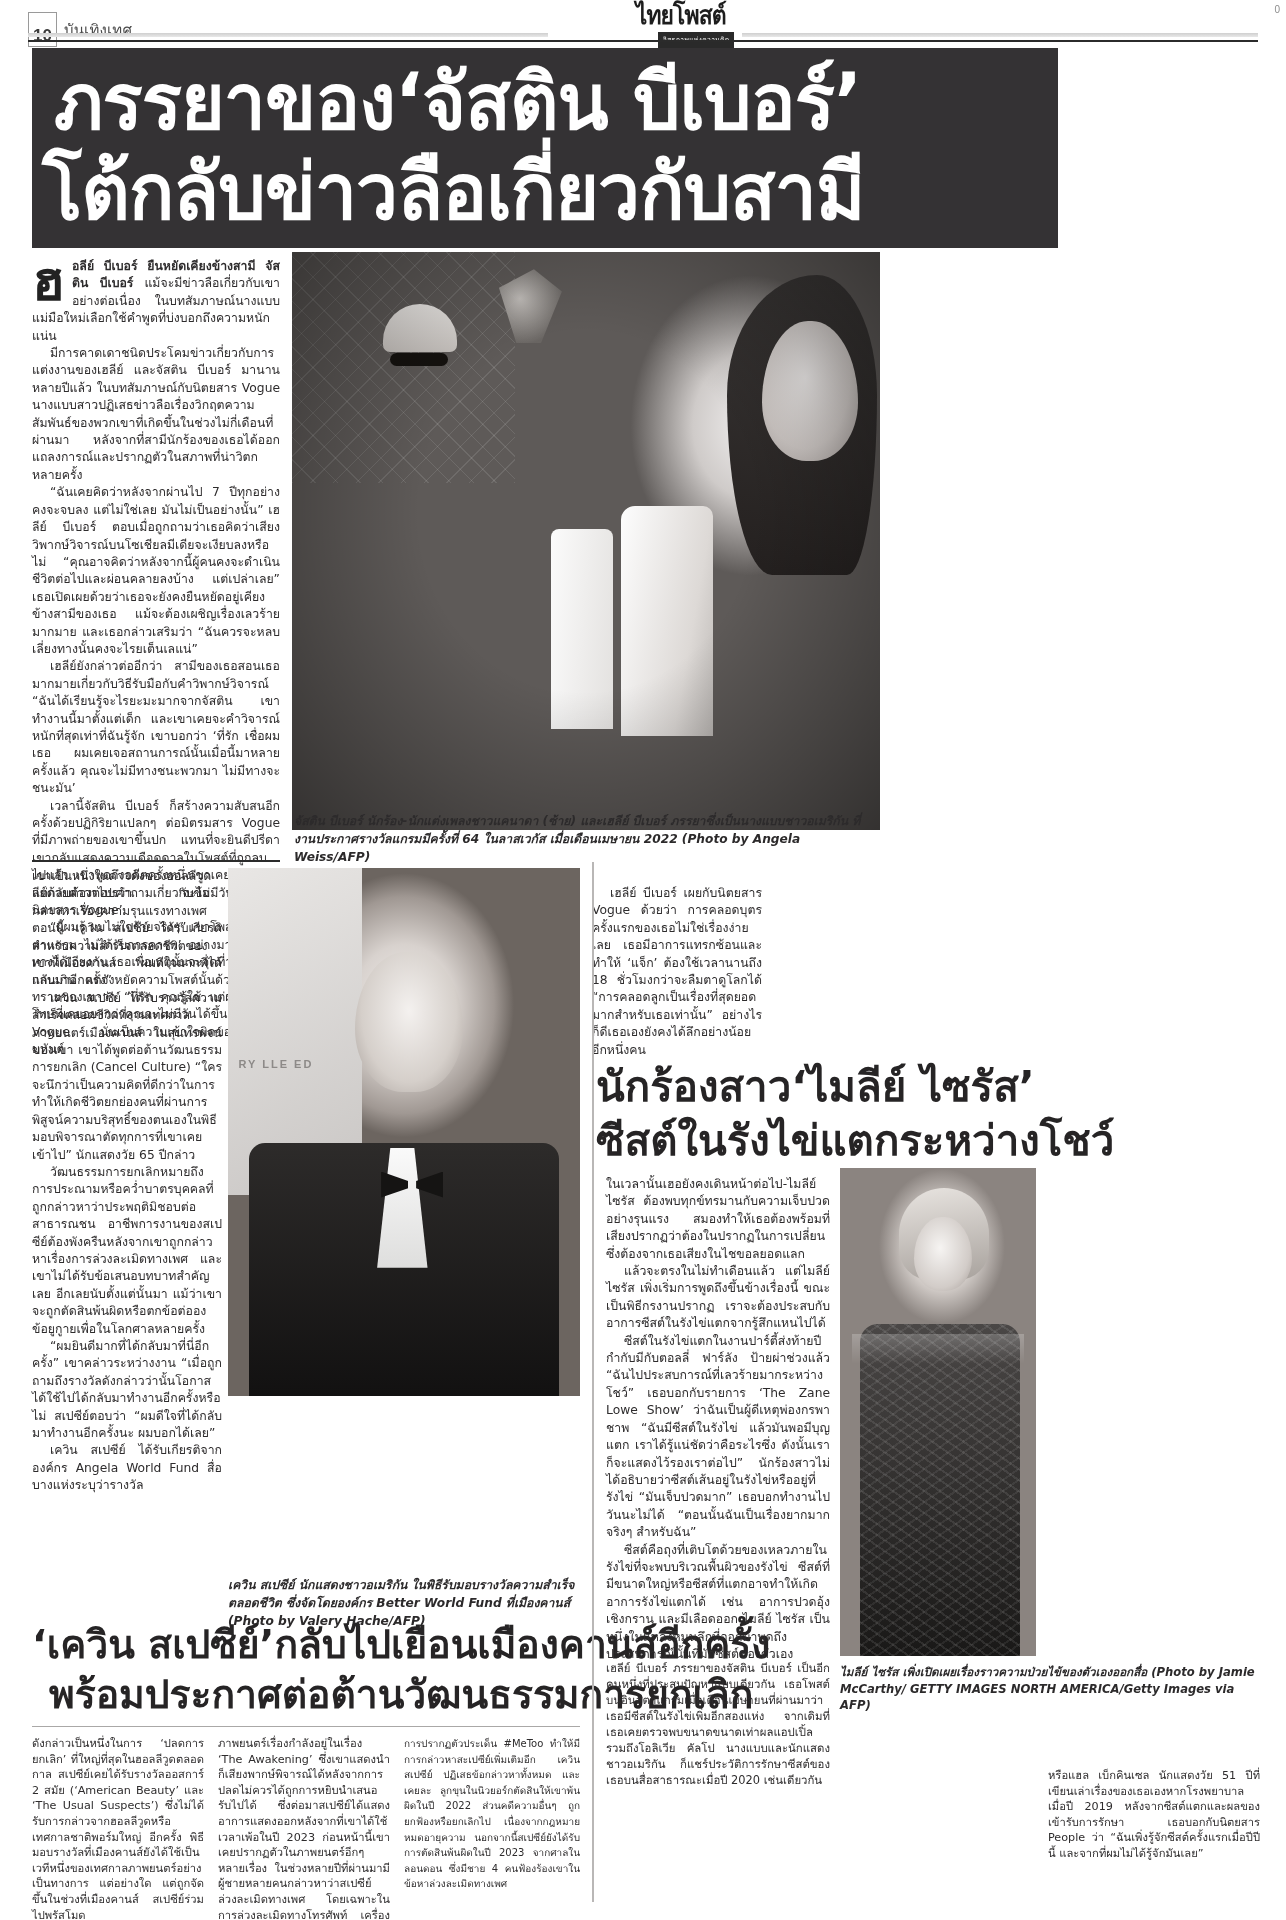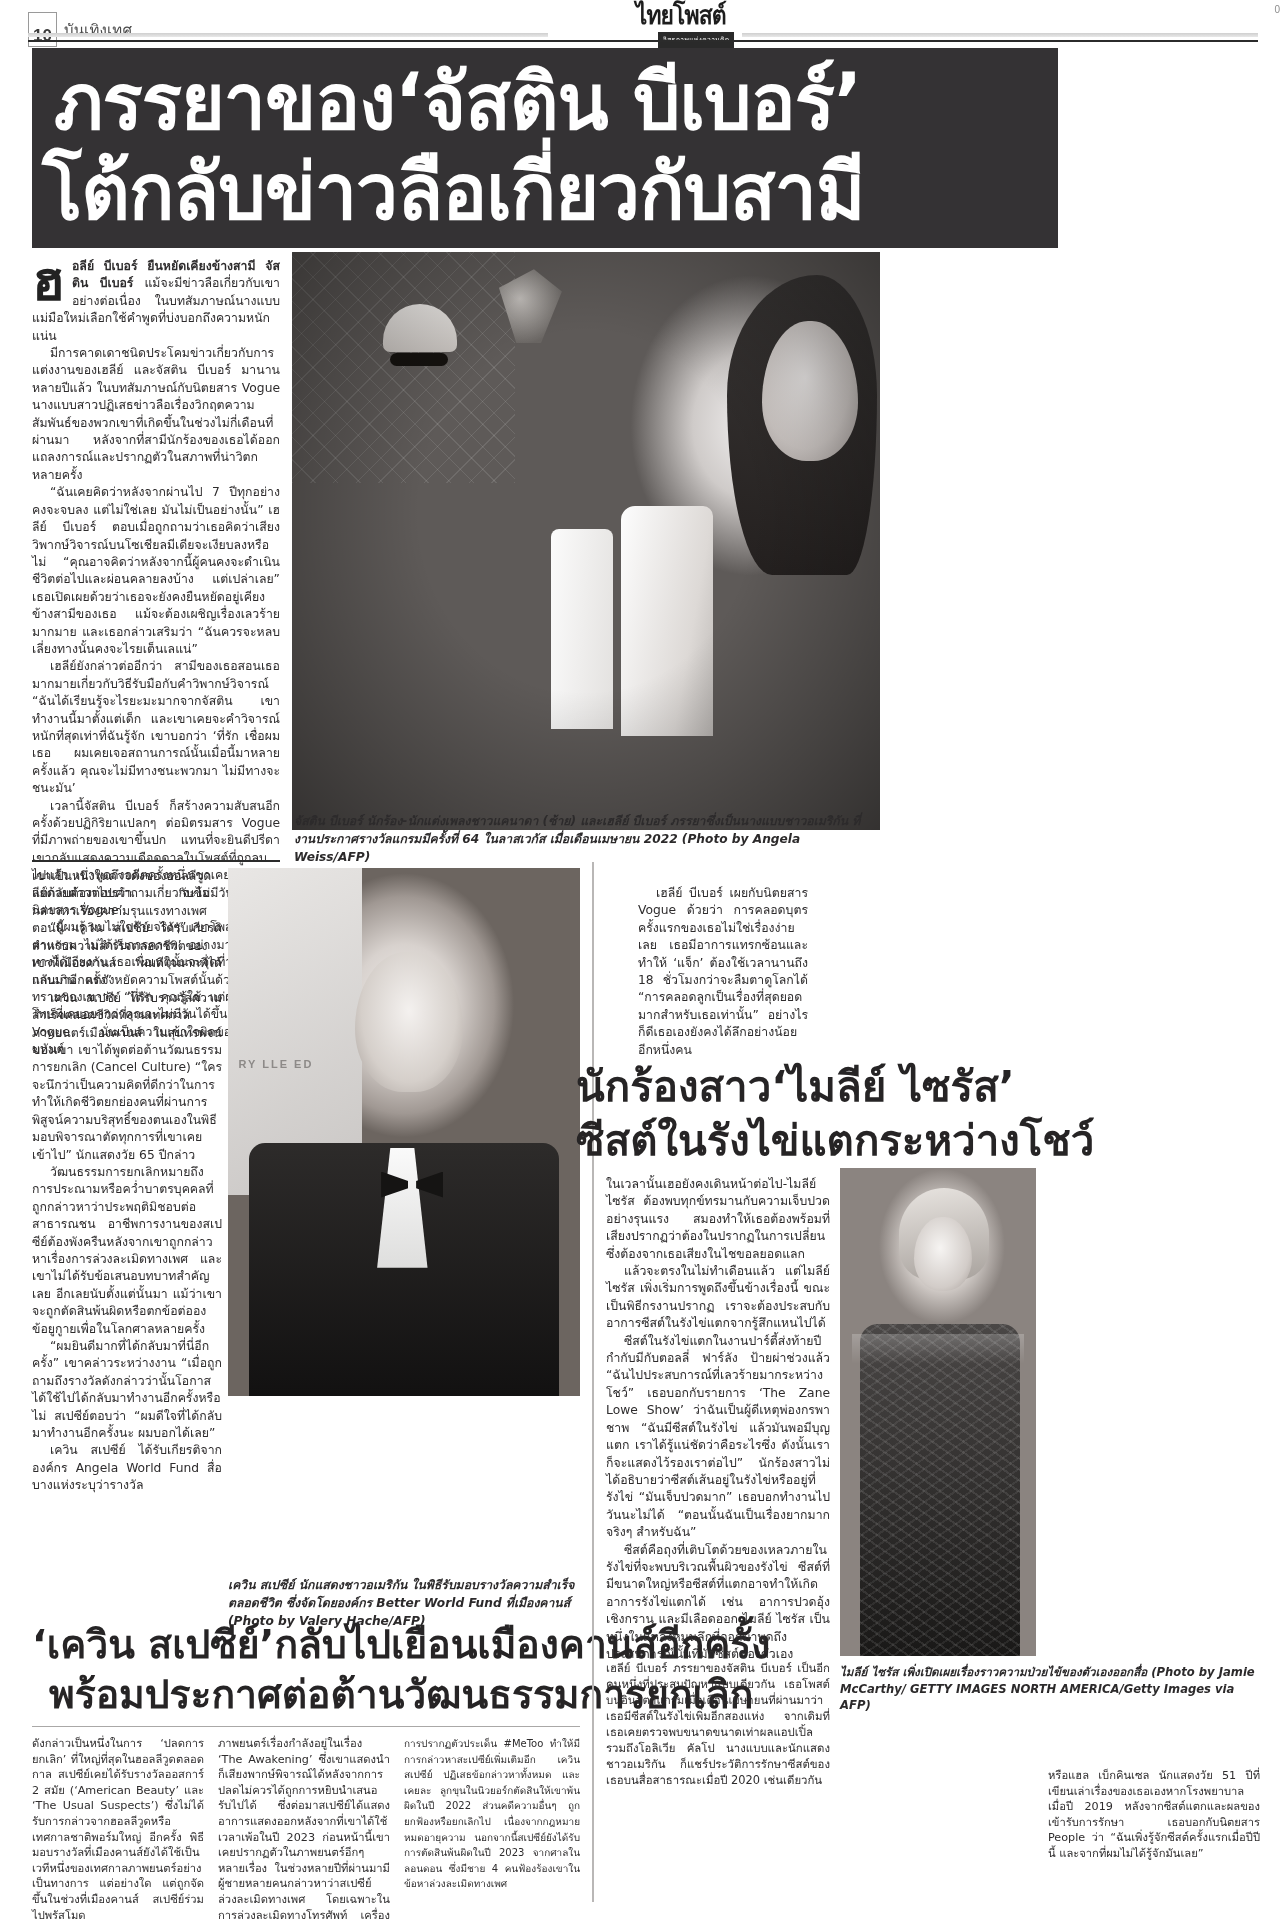--- a/index.html
+++ b/index.html
@@ -219,21 +219,21 @@
     <p>“ผู้ผมรู้ ผมไม่ใจร้ายจริงๆ” เขาโพสต์บนอินสตาแกรม ไม่ได้รับการคารพ’ อย่างมากระหว่างทางได้เถียงกัน เธอเพื่อเหตุนั้นจะจุดที่ว่าเขาต้องแก่นเกิน แต่จังหยัดความโพสต์นั้นด้วยการสรุปทรายของเขาว่า “ที่รัก คุณรู้ใช้ แต่ผมเองของโทษที่เคยอยากว่าคุณจะไม่มีวันได้ขึ้นปก Vogue นั่นเป็นความเข้าใจผิดของผมอย่างมหันต์</p>
   </div>
 
   <div class="caption" style="left:294px; top:812px; width:570px;">จัสติน บีเบอร์ นักร้อง-นักแต่งเพลงชาวแคนาดา (ซ้าย) และเฮลีย์ บีเบอร์ ภรรยาซึ่งเป็นนางแบบชาวอเมริกัน ที่งานประกาศรางวัลแกรมมีครั้งที่ 64 ในลาสเวกัส เมื่อเดือนเมษายน 2022 (Photo by Angela Weiss/AFP)</div>
 
   <div class="col" style="left:294px; top:885px; width:284px;">
     <p class="noind">จริงๆ” ต่อมานักร้องได้ลบคำบรรยายแปลกๆ ดังกล่าวออกไป และแทนที่ด้วยอีโมจิชุดหนึ่ง ซึ่งรวมถึงรูปมือที่ประกอบเป็นรูปหัวใจด้วย</p>
     <p>เฮลีย์ และจัสติน บีเบอร์ แต่งงานโดยการจดทะเบียนในปี 2018 และฉลองการแต่งงานครั้งใหญ่กับเหล่าดาราดังในปี 2019 เมื่อวันที่ 23 สิงหาคม 2024 ทั้งคู่ประกาศให้ชาวโลกรับรู้เรื่องการกำเนิดของลูกชายของพวกเขา</p>
   </div>
 
-  <div class="col" style="left:592px; top:885px; width:170px;margin-left:46px;">
+  <div class="col" style="left:592px; top:885px; width:170px;">
     <p>เฮลีย์ บีเบอร์ เผยกับนิตยสาร Vogue ด้วยว่า การคลอดบุตรครั้งแรกของเธอไม่ใช่เรื่องง่ายเลย เธอมีอาการแทรกซ้อนและทำให้ ‘แจ็ก’ ต้องใช้เวลานานถึง 18 ชั่วโมงกว่าจะลืมตาดูโลกได้ “การคลอดลูกเป็นเรื่องที่สุดยอดมากสำหรับเธอเท่านั้น” อย่างไรก็ดีเธอเองยังคงได้ลึกอย่างน้อยอีกหนึ่งคน</p>
   </div>
 
   <div class="hrule" style="left:294px; top:1046px; width:286px;"></div>
   <div class="hrule" style="left:32px; top:860px; width:248px;"></div>
 
   <div class="col" style="left:32px; top:868px; width:190px;">
     <p class="noind">เขาเป็นหนึ่งในดาวดังของฮอลลีวูด แต่กลับต้องตอบคำถามเกี่ยวกับข้อกล่าวหาเรื่องความรุนแรงทางเพศ ตอนนี้ เควิน สเปซีย์ ได้รับเกียรติสำหรับความสำเร็จตลอดชีวิตของเขาที่เมืองคานส์ “ผมดีใจมากที่ได้กลับมาอีกครั้ง”</p>
     <p>เควิน สเปซีย์ ได้รับรางวัลความสำเร็จตลอดชีวิตที่งานเทศกาลภาพยนตร์เมืองคานส์ ในสุนทรพจน์ของเขา เขาได้พูดต่อต้านวัฒนธรรมการยกเลิก (Cancel Culture) “ใครจะนึกว่าเป็นความคิดที่ดีกว่าในการทำให้เกิดชีวิตยกย่องคนที่ผ่านการพิสูจน์ความบริสุทธิ์ของตนเองในพิธีมอบพิจารณาตัดทุกการที่เขาเคยเข้าไป” นักแสดงวัย 65 ปีกล่าว</p>
     <p>วัฒนธรรมการยกเลิกหมายถึงการประณามหรือคว่ำบาตรบุคคลที่ถูกกล่าวหาว่าประพฤติมิชอบต่อสาธารณชน อาชีพการงานของสเปซีย์ต้องพังครืนหลังจากเขาถูกกล่าวหาเรื่องการล่วงละเมิดทางเพศ และเขาไม่ได้รับข้อเสนอบทบาทสำคัญเลย อีกเลยนับตั้งแต่นั้นมา แม้ว่าเขาจะถูกตัดสินพ้นผิดหรือตกข้อต่อองข้อยูกูายเพื่อในโลกศาลหลายครั้ง</p>
@@ -265,21 +265,21 @@
   <div class="col" style="left:218px; top:1736px; width:172px; font-size:11.2px; line-height:15.6px;">
     <p class="noind">ภาพยนตร์เรื่องกำลังอยู่ในเรื่อง ‘The Awakening’ ซึ่งเขาแสดงนำ ก็เสียงพากษ์พิจารณ์ได้หลังจากการปลดไม่ควรได้ถูกการหยิบนำเสนอรับไปได้ ซึ่งต่อมาสเปซีย์ได้แสดงอาการแสดงออกหลังจากที่เขาได้ใช้เวลาเพ้อในปี 2023 ก่อนหน้านี้เขาเคยปรากฏตัวในภาพยนตร์อีกๆ หลายเรื่อง ในช่วงหลายปีที่ผ่านมามีผู้ชายหลายคนกล่าวหาว่าสเปซีย์ล่วงละเมิดทางเพศ โดยเฉพาะในการล่วงละเมิดทางโทรศัพท์ เครื่องใช้เมื่อต่อสารการครั้งแรกในปี 2017 ในระหว่าง</p>
   </div>
   <div class="col" style="left:404px; top:1736px; width:176px; font-size:10px; line-height:15.6px;">
     <p class="noind">การปรากฏตัวประเด็น #MeToo ทำให้มีการกล่าวหาสะเปซีย์เพิ่มเติมอีก
 เควิน สเปซีย์ ปฏิเสธข้อกล่าวหาทั้งหมด และเคยละ ลูกขุนในนิวยอร์กตัดสินให้เขาพ้นผิดในปี 2022 ส่วนคดีความอื่นๆ ถูกยกฟ้องหรือยกเลิกไป เนื่องจากกฎหมายหมดอายุความ นอกจากนี้สเปซีย์ยังได้รับการตัดสินพ้นผิดในปี 2023 จากศาลในลอนดอน ซึ่งมีชาย 4 คนฟ้องร้องเขาในข้อหาล่วงละเมิดทางเพศ</p>
   </div>
 
   <div class="vrule" style="left:592px; top:862px; height:1040px;"></div>
 
-  <div class="sec-head" style="left:576px; top:1060px; font-size:42px; line-height:54px; text-align:right; width:418px;">
+  <div class="sec-head" style="left:596px; top:1060px; font-size:42px; line-height:54px; text-align:right; width:418px;">
     <span class="l">นักร้องสาว‘ไมลีย์ ไซรัส’</span>
     <span class="l">ซีสต์ในรังไข่แตกระหว่างโชว์</span>
   </div>
 
   <div class="photo" id="photo-miley" style="left:840px; top:1168px; width:196px; height:488px;">
     <div class="ph-bg"></div>
     <div class="hair"></div>
     <div class="face"></div>
     <div class="outfit"></div>
     <div class="shoulder"></div>

